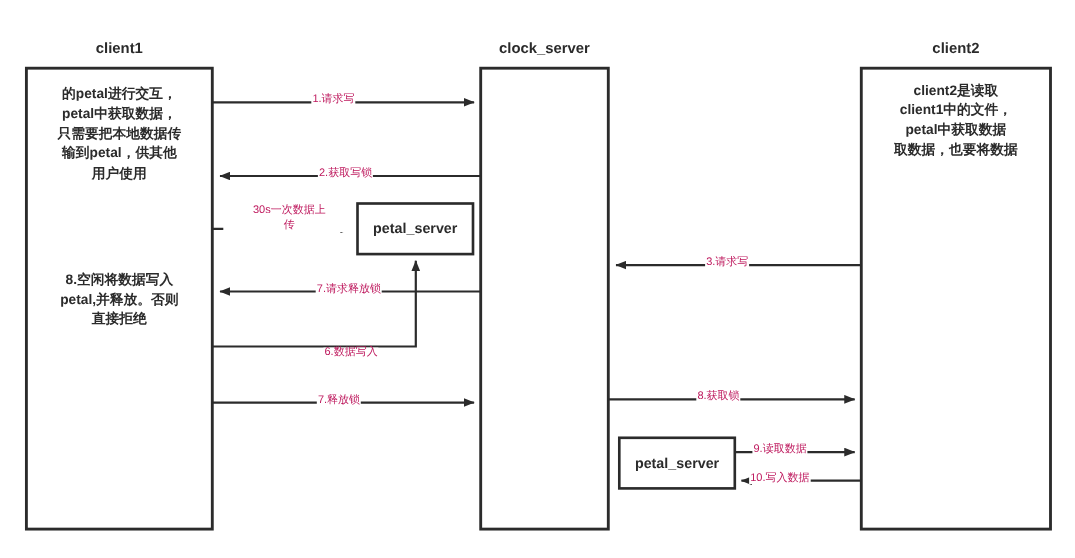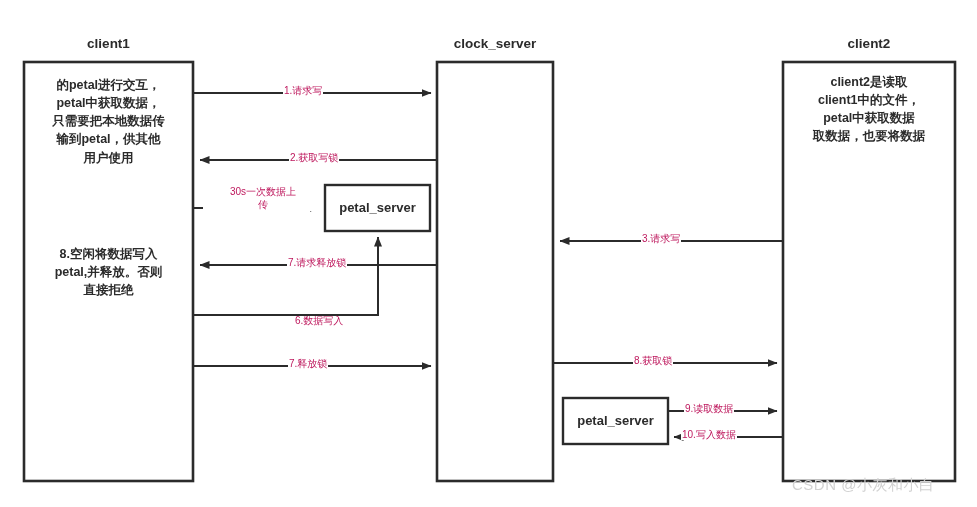--- a/index.html
+++ b/index.html
@@ -109,15 +109,14 @@
   </div>
 
   <div class="arrow-label" style="left:641px;top:234px;">3.请求写</div>
   <div class="arrow-label" style="left:287px;top:258px;">7.请求释放锁</div>
   <div class="arrow-label" style="left:294px;top:292px;margin-top:24px;">6.数据写入</div>
   <div class="arrow-label" style="left:288px;top:359px;">7.释放锁</div>
   <div class="arrow-label" style="left:633px;top:356px;">8.获取锁</div>
   <div class="arrow-label" style="left:684px;top:404px;">9.读取数据</div>
   <div class="arrow-label" style="left:681px;top:430px;">10.写入数据</div>
 
-  <div class="watermark" style="left:792px;top:476px;">CSDN @小灰和小白</div>
 
 </div>
 
 </body></html>

